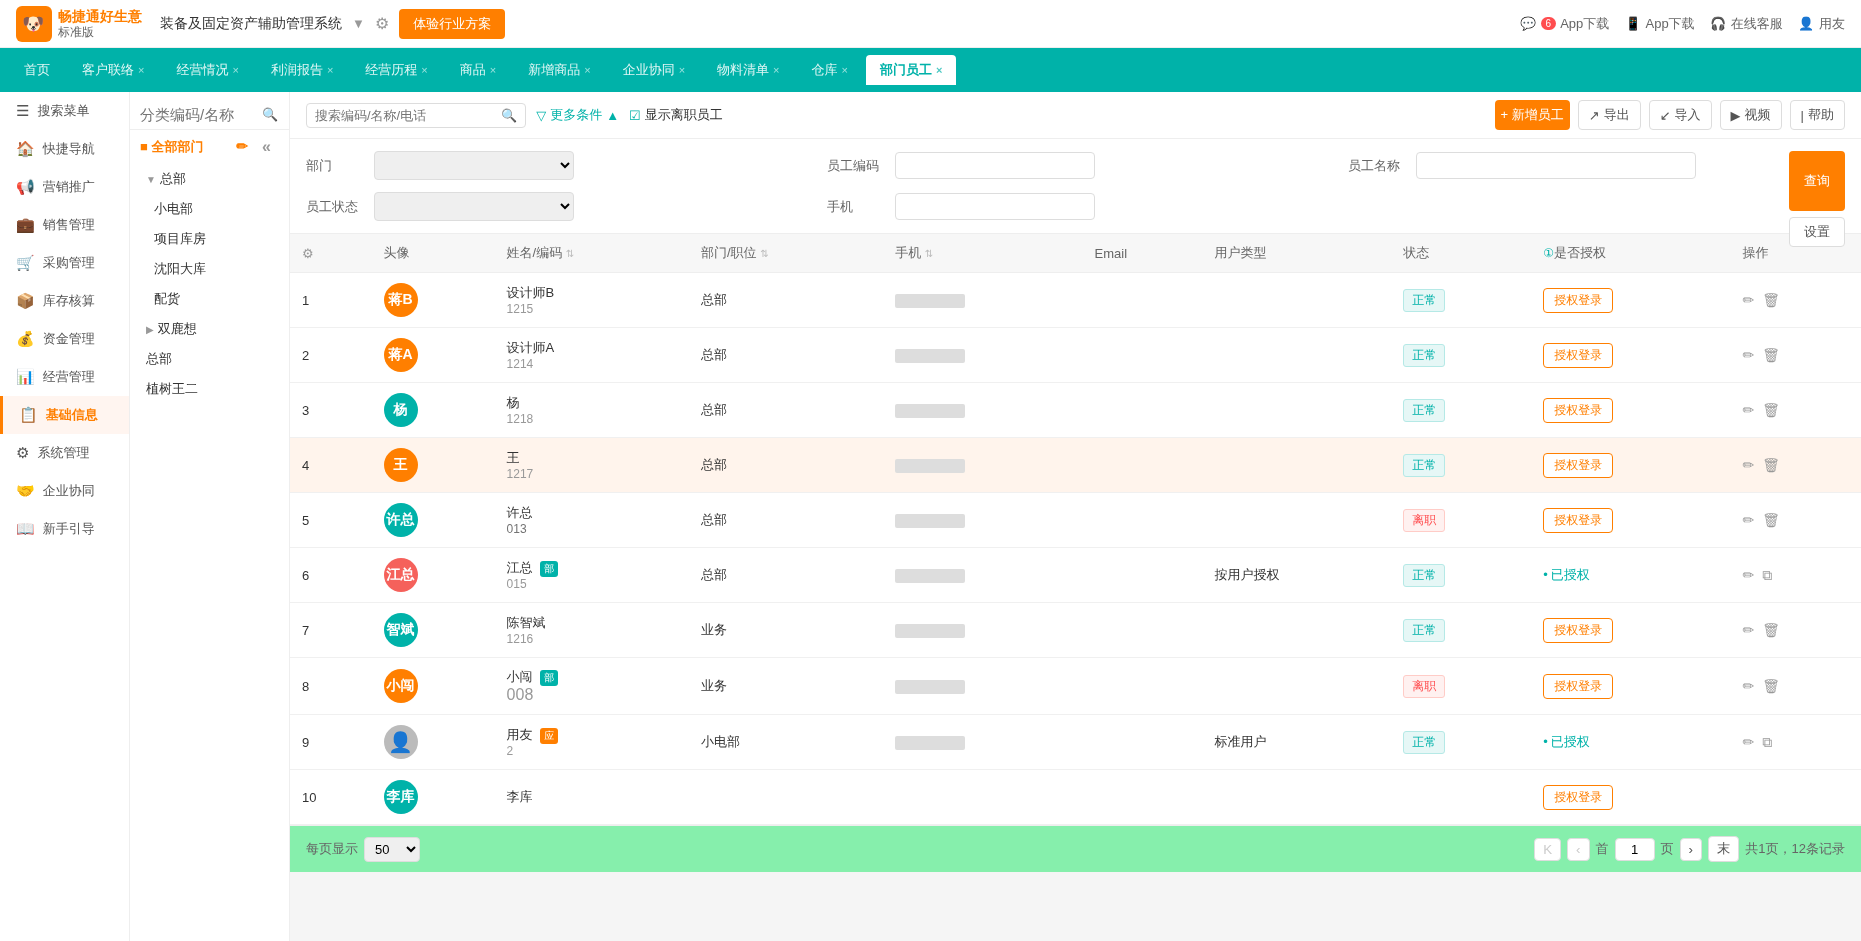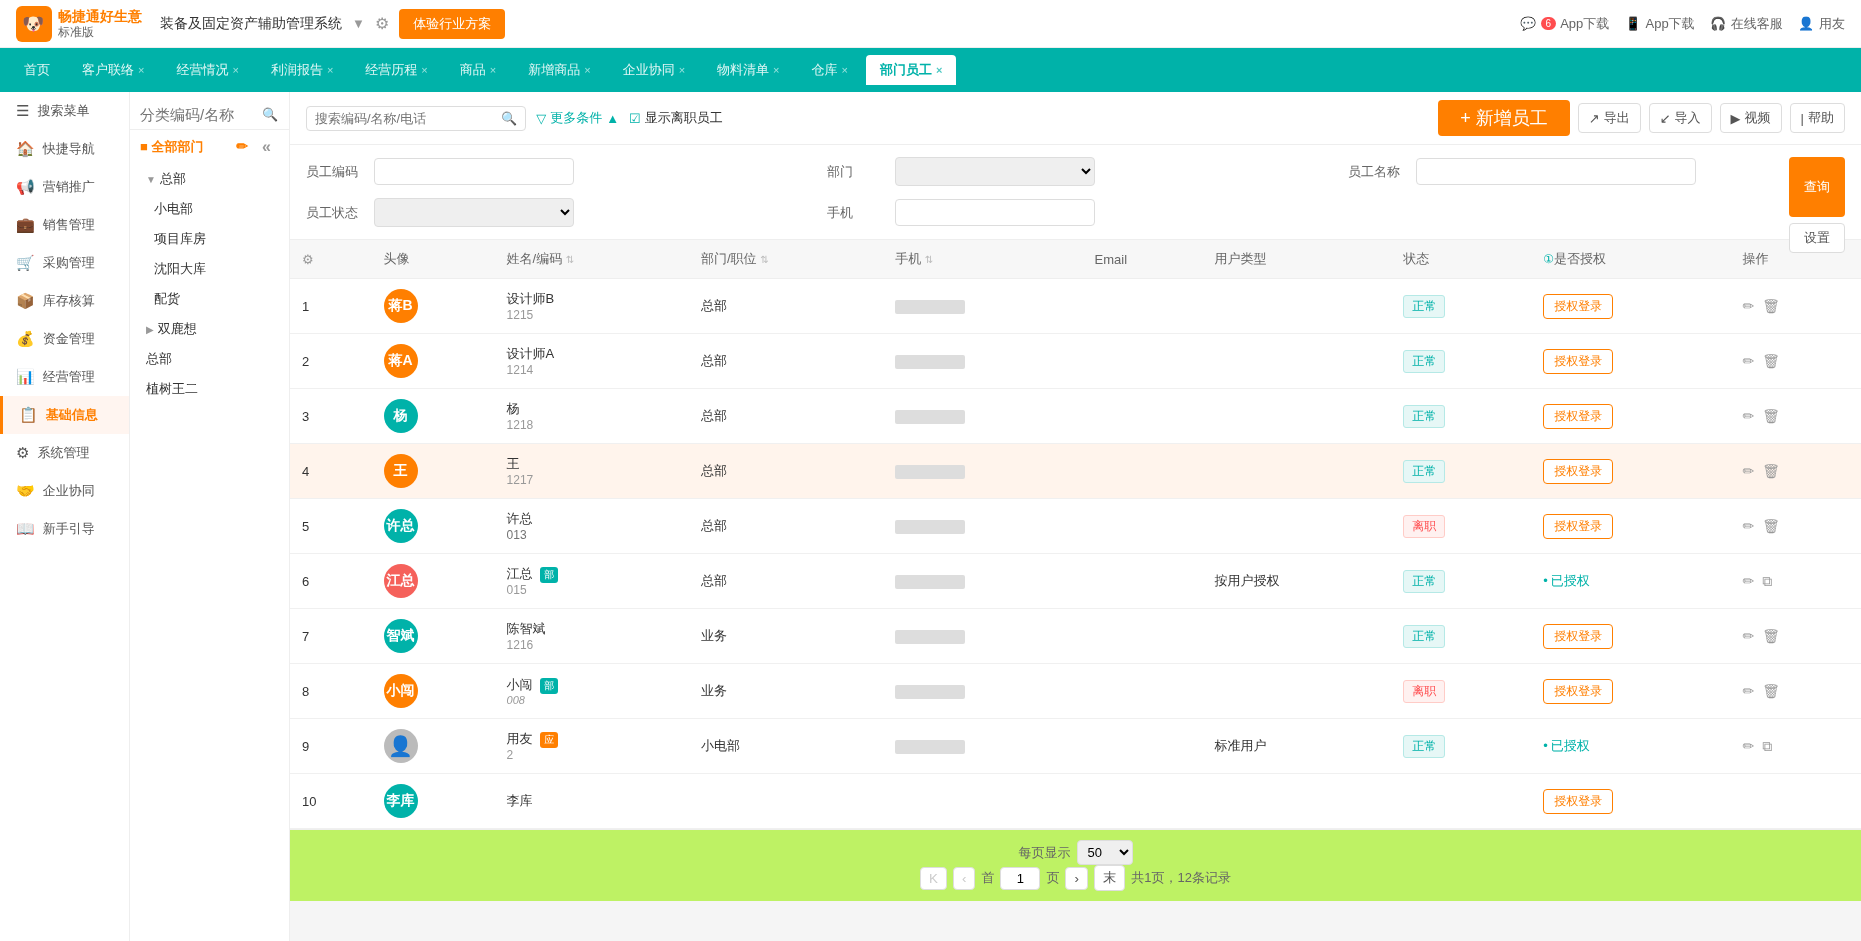--- a/index.html
+++ b/index.html
@@ -47,21 +47,21 @@
     
     .content-area { flex: 1; overflow: auto; background: #f5f5f5; }
 
     
     .toolbar { background: #fff; padding: 8px 16px; display: flex; align-items: center; gap: 10px; border-bottom: 1px solid #eee; }
     .search-input { display: flex; align-items: center; border: 1px solid #ddd; border-radius: 4px; padding: 4px 8px; gap: 6px; }
     .search-input input { border: none; outline: none; font-size: 13px; width: 180px; }
     .filter-btn { display: flex; align-items: center; gap: 4px; color: #00b2a9; cursor: pointer; font-size: 13px; }
     .show-inactive { display: flex; align-items: center; gap: 4px; color: #333; font-size: 13px; cursor: pointer; }
     .toolbar-right { margin-left: auto; display: flex; align-items: center; gap: 8px; }
-    .btn-add { background: #ff7f00; color: #fff; border: none; border-radius: 4px; padding: 6px 22px; cursor: pointer; font-size: 18px; }
+    .btn-add { background: #ff7f00; color: #fff; border: none; border-radius: 4px; padding: 6px 6px; cursor: pointer; font-size: 13px; }
     .btn-outline { border: 1px solid #ddd; background: #fff; border-radius: 4px; padding: 5px 10px; cursor: pointer; font-size: 13px; color: #555; display: flex; align-items: center; gap: 4px; }
 
     
     .filter-form { background: #fff; padding: 12px 16px; border-bottom: 1px solid #eee; display: grid; grid-template-columns: 1fr 1fr 1fr; gap: 12px 24px; align-items: center; position: relative; }
     .filter-form .form-row { display: flex; align-items: center; gap: 8px; }
     .filter-form label { color: #666; font-size: 13px; white-space: nowrap; min-width: 60px; }
     .filter-form select, .filter-form input[type=text] { border: 1px solid #ddd; border-radius: 4px; padding: 5px 8px; font-size: 13px; width: 200px; outline: none; }
     .filter-actions { position: absolute; right: 16px; top: 12px; display: flex; flex-direction: column; gap: 6px; }
     .btn-query { background: #ff7f00; color: #fff; border: none; border-radius: 4px; padding: 21px 14px; cursor: pointer; font-size: 13px; }
     .btn-reset { background: #fff; border: 1px solid #ddd; color: #555; border-radius: 4px; padding: 5px 14px; cursor: pointer; font-size: 13px; }
@@ -83,21 +83,21 @@
     .status-normal { background: #e6f7f6; color: #00b2a9; border: 1px solid #b5e9e6; }
     .status-resigned { background: #fff1f0; color: #ff4d4f; border: 1px solid #ffccc7; }
     .auth-btn { border: 1px solid #ff7f00; color: #ff7f00; background: #fff; border-radius: 4px; padding: 3px 10px; cursor: pointer; font-size: 12px; }
     .authorized { color: #00b2a9; font-size: 13px; }
     .authorized::before { content: "•"; margin-right: 3px; }
     .action-btns { display: flex; gap: 8px; align-items: center; }
     .action-icon { cursor: pointer; color: #999; font-size: 14px; }
     .dept-badge { display: inline-block; background: #00b2a9; color: #fff; border-radius: 3px; font-size: 10px; padding: 1px 4px; margin-left: 4px; }
 
     
-    .pagination { background: #bef264; padding: 10px 16px; display: flex; align-items: center; justify-content: space-between; border-top: 1px solid #eee; font-size: 13px; flex-direction: column; }
+    .pagination { background: #86efac; padding: 10px 16px; display: flex; align-items: center; justify-content: space-between; border-top: 1px solid #eee; font-size: 13px; }
     .pagination-left { display: flex; align-items: center; gap: 6px; color: #666; }
     .pagination-right { display: flex; align-items: center; gap: 6px; color: #666; }
     .page-size-select { border: 1px solid #ddd; border-radius: 4px; padding: 3px 6px; font-size: 13px; }
     .page-btn { border: 1px solid #ddd; background: #fff; border-radius: 4px; padding: 3px 8px; cursor: pointer; color: #555; }
     .page-btn.disabled { color: #ccc; cursor: not-allowed; }
     .page-input { border: 1px solid #ddd; border-radius: 4px; padding: 3px 6px; width: 40px; text-align: center; font-size: 13px; }
     .phone-blur { display: inline-block; background: #ddd; border-radius: 2px; width: 70px; height: 14px; vertical-align: middle; }
     .settings-icon { color: #999; cursor: pointer; }
     .sort-icon { color: #bbb; font-size: 10px; cursor: pointer; }
   </style>
@@ -310,28 +310,28 @@
         </button>
         <button class="btn-outline">
           <span>|</span>
           <span>帮助</span>
         </button>
       </div>
     </div>
 
     <div class="filter-form">
       <div class="form-row">
-        <label>员工编码</label>
-        <input type="text" style="width: 200px; border: 1px solid rgb(221, 221, 221); border-radius: 4px; padding: 5px 8px; font-size: 13px; outline: none;">
-      </div>
-      <div class="form-row">
         <label>部门</label>
         <select style="width:200px;">
           <option value=""></option>
         </select>
+      </div>
+      <div class="form-row">
+        <label>员工编码</label>
+        <input type="text" style="width: 200px; border: 1px solid rgb(221, 221, 221); border-radius: 4px; padding: 5px 8px; font-size: 13px; outline: none;">
       </div>
       <div class="form-row">
         <label>员工名称</label>
         <input type="text" style="width: 280px; border: 1px solid rgb(221, 221, 221); border-radius: 4px; padding: 5px 8px; font-size: 13px; outline: none;">
       </div>
       <div class="form-row">
         <label>员工状态</label>
         <select style="width:200px;">
           <option value=""></option>
         </select>
@@ -525,21 +525,21 @@
               </td>
           </tr>
 
           <tr>
             <td>8</td>
             <td>
                 <div class="avatar orange">小闯</div>
               </td>
             <td>
               <div>小闯 <span class="dept-badge">部</span></div>
-              <div style="color:#999;font-size:11px;font-style:italic;">008</div>
+              <div style="color:#999;font-size:16px;">008</div>
             </td>
             <td>业务</td>
             <td><span class="phone-blur"></span></td>
             <td></td>
             <td></td>
             <td><span class="status-badge status-resigned">离职</span></td>
             <td><button class="auth-btn">授权登录</button></td>
             <td>
                 <div class="action-btns">
                   <span class="action-icon">✏</span>

